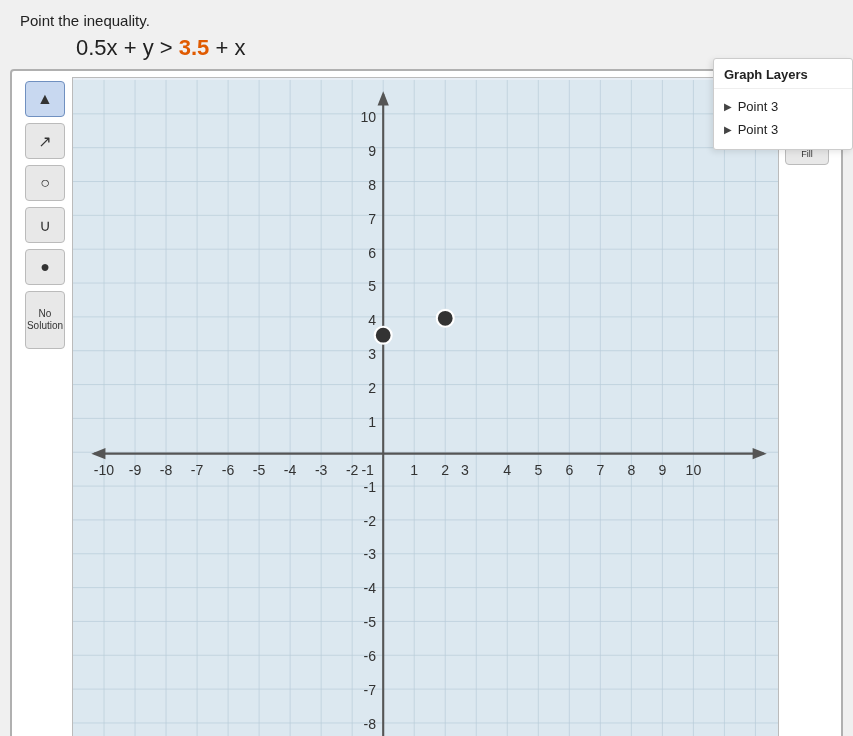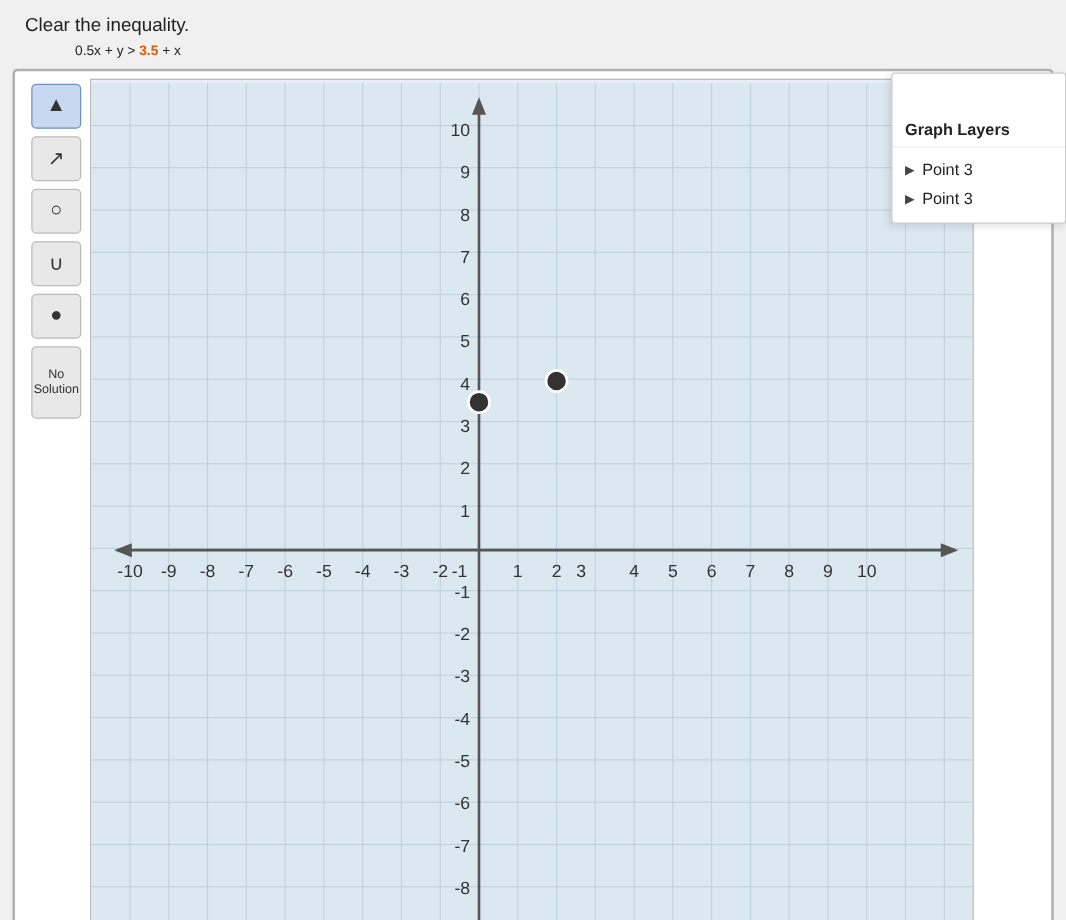--- a/index.html
+++ b/index.html
@@ -10,22 +10,22 @@
       min-height: 736px;
       position: relative;
       overflow: hidden;
     }
     .page-header {
       padding: 12px 20px 4px 20px;
       font-size: 15px;
       color: #222;
     }
     .equation {
-      padding: 2px 20px 8px 60px;
-      font-size: 11px;
+      padding: 2px 20px 8px 76px;
+      font-size: 22px;
       color: #222;
     }
     .equation .highlight {
       color: #e05a00;
       font-weight: bold;
     }
     .main-container {
       display: flex;
       flex-direction: row;
       margin: 0 10px;
@@ -119,21 +119,20 @@
       font-size: 16px;
       line-height: 1;
     }
     .layers-title {
       font-size: 13px;
       font-weight: bold;
       color: #222;
       padding: 0 10px 6px 10px;
       border-bottom: 1px solid #eee;
       margin-bottom: 6px;
-      margin-top: 29px;
     }
     .layer-item {
       display: flex;
       align-items: center;
       gap: 6px;
       padding: 4px 10px;
       font-size: 13px;
       color: #222;
       cursor: pointer;
     }
@@ -144,21 +143,21 @@
     
     svg {
       width: 100%;
       height: 100%;
     }
   </style>
 </head>
 <body>
 
 <div class="page-header">
-  <span>Clear the inequality.</span>
+  <span>Point the inequality.</span>
 </div>
 
 <div class="equation">
   <span>0.5x + y &gt; </span><span class="highlight">3.5</span><span> + x</span>
 </div>
 
 <div class="main-container">
 
   <div class="toolbar">
     <div class="tool-btn active" title="Cursor">

